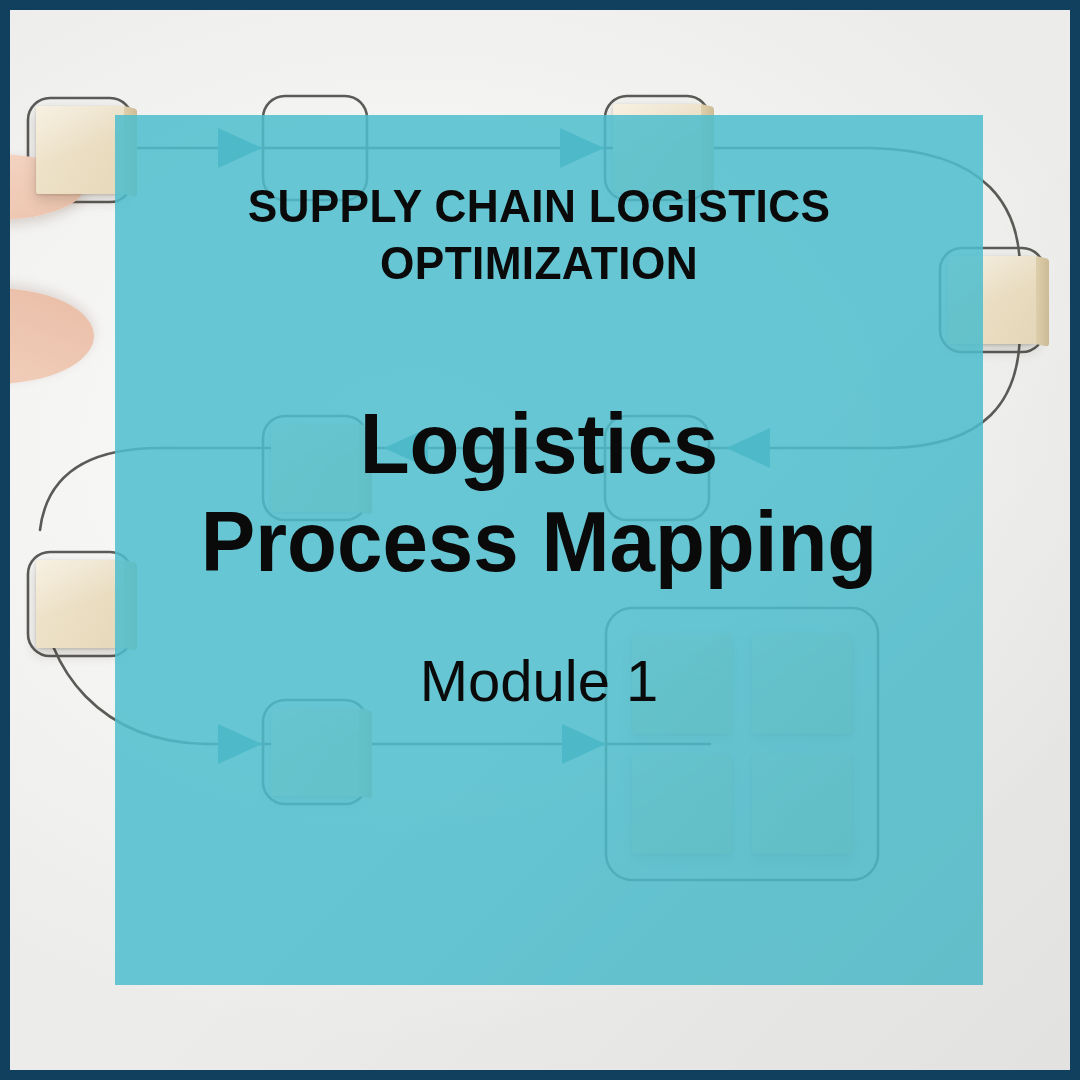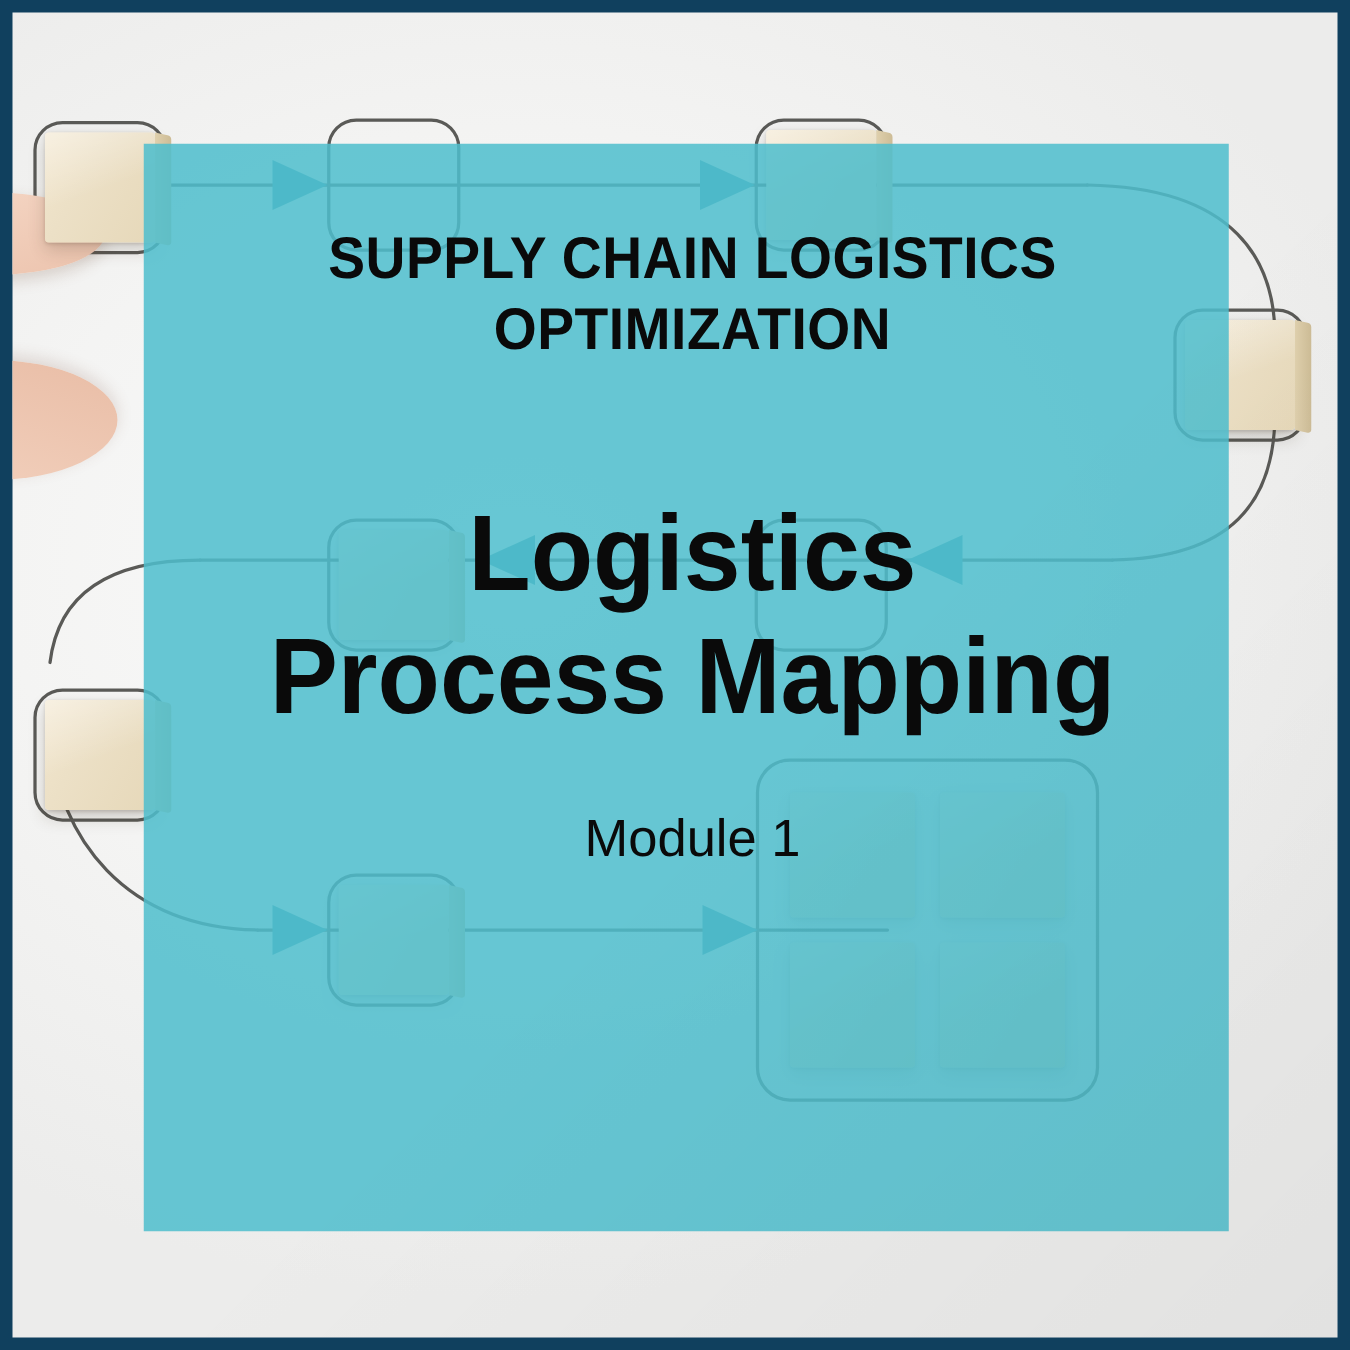--- a/index.html
+++ b/index.html
@@ -69,21 +69,21 @@
   #panel {
     position:absolute;
     left:105px; top:105px;
     width:868px; height:870px;
     background:rgba(78,190,205,0.86);
   }
 
   
   #copy {
     position:absolute;
-    left:120px; top:105px;
+    left:105px; top:105px;
     width:868px; height:870px;
     display:flex; flex-direction:column;
     align-items:center;
     color:#0a0a0a;
     text-align:center;
   }
   #eyebrow {
     margin-top:72px;
     font-size:47px;
     font-weight:700;
@@ -95,21 +95,21 @@
   #title {
     margin-top:102px;
     font-size:86px;
     font-weight:700;
     line-height:1.14;
     max-width:720px;
     transform:scaleX(0.95);
   }
   #subtitle {
     margin-top:56px;
-    font-size:42px;
+    font-size:58px;
     font-weight:400;
     line-height:1.2;
   }
 </style>
 </head>
 <body>
 
 <div id="slide">
 
   <div id="photo">

